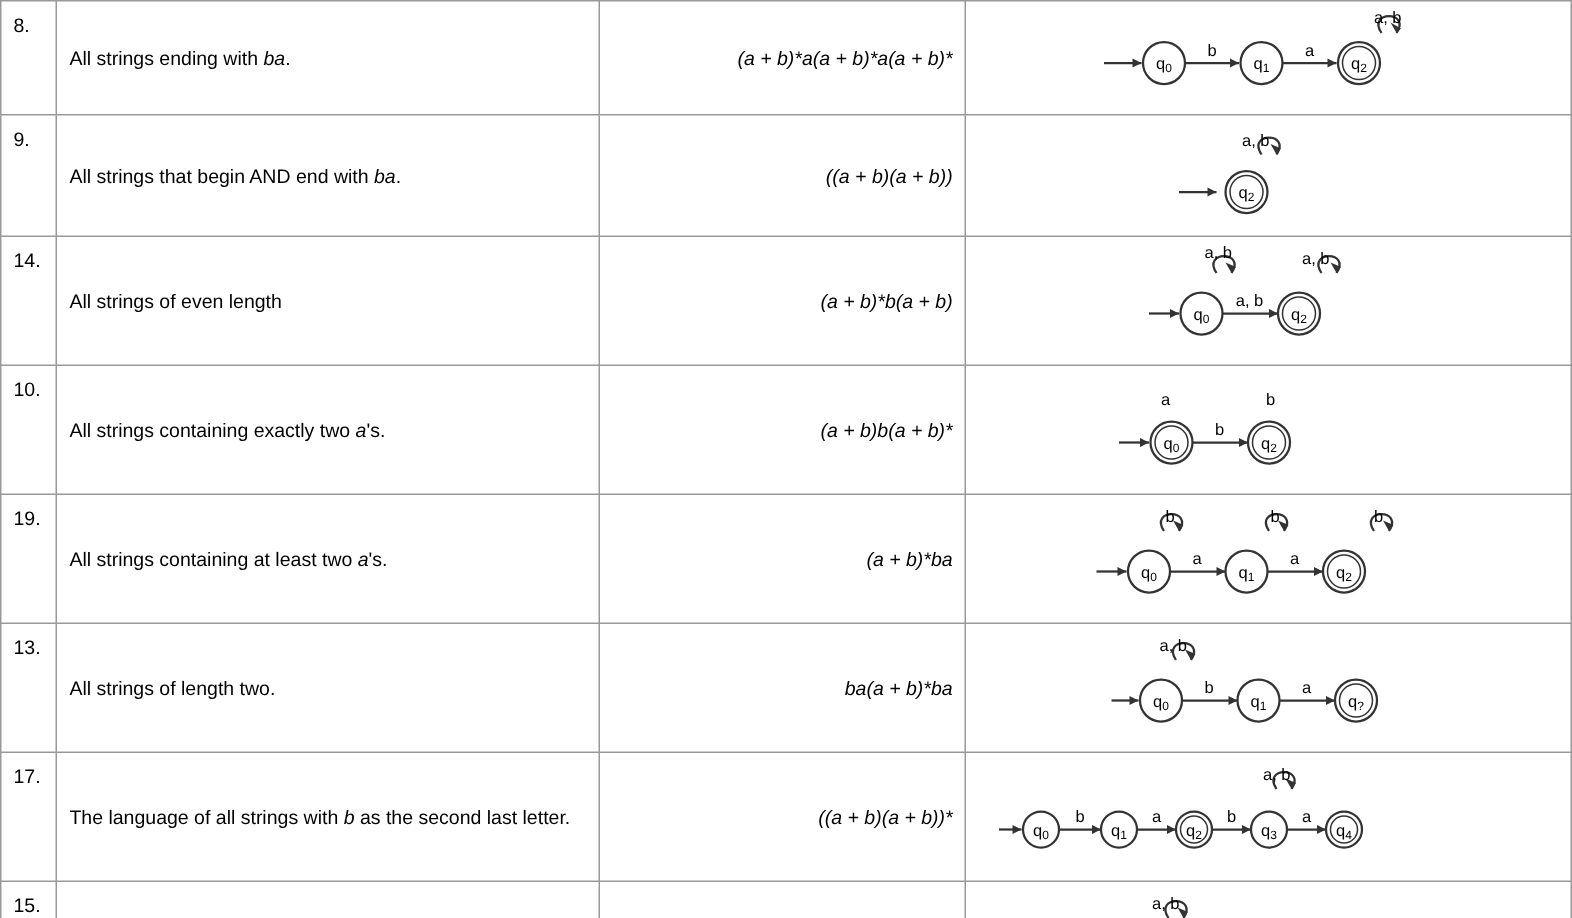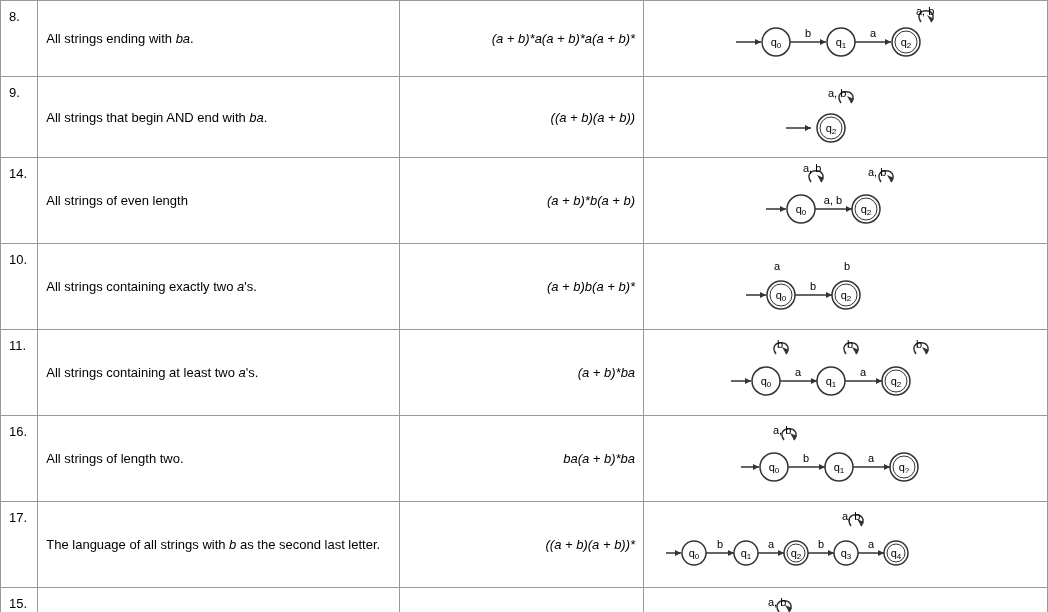--- a/index.html
+++ b/index.html
@@ -153,21 +153,21 @@
           <circle cx="100" cy="45" r="14" fill="white" stroke="#333" stroke-width="1.5"></circle>
           <circle cx="100" cy="45" r="11" fill="none" stroke="#333" stroke-width="1"></circle>
           <text x="100" y="49" text-anchor="middle" font-size="10">q<tspan dy="2" font-size="8">2</tspan></text>
 
           <text x="98" y="20" font-size="10">b</text>
         </svg>
       </td>
     </tr>
 
     <tr>
-      <td class="col-num">11.</td>
+      <td class="col-num">19.</td>
       <td class="col-desc">All strings containing at least two <i>a</i>'s.</td>
       <td class="col-regex"><i>(a + b)*ba</i></td>
       <td class="col-diagram">
         
         <svg class="dfa-svg" width="230" height="70" viewBox="0 0 230 70">
 
           <path d="M 45 18 C 35 3, 65 3, 55 18" fill="none" stroke="#333" stroke-width="1.5"></path>
           <polygon points="55,18 51,11 58,14" fill="#333"></polygon>
           <text x="46" y="12" font-size="10">b</text>
 
@@ -197,21 +197,21 @@
           <text x="132" y="40" text-anchor="middle" font-size="10">a</text>
 
           <circle cx="165" cy="45" r="14" fill="white" stroke="#333" stroke-width="1.5"></circle>
           <circle cx="165" cy="45" r="11" fill="none" stroke="#333" stroke-width="1"></circle>
           <text x="165" y="49" text-anchor="middle" font-size="10">q<tspan dy="2" font-size="8">2</tspan></text>
         </svg>
       </td>
     </tr>
 
     <tr>
-      <td class="col-num">16.</td>
+      <td class="col-num">13.</td>
       <td class="col-desc">All strings of length two.</td>
       <td class="col-regex"><i>ba(a + b)*ba</i></td>
       <td class="col-diagram">
         
         <svg class="dfa-svg" width="210" height="70" viewBox="0 0 210 70">
 
           <path d="M 43 18 C 33 3, 63 3, 53 18" fill="none" stroke="#333" stroke-width="1.5"></path>
           <polygon points="53,18 49,11 56,14" fill="#333"></polygon>
           <text x="32" y="12" font-size="10">a, b</text>
 

